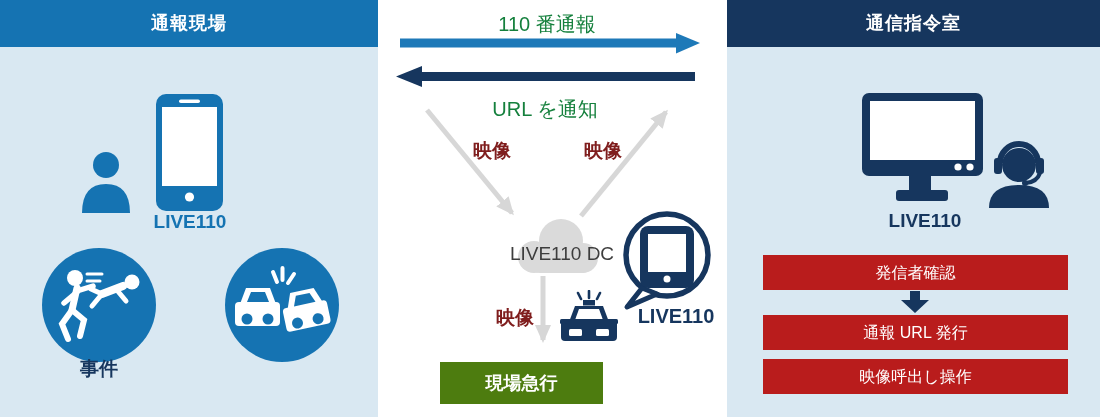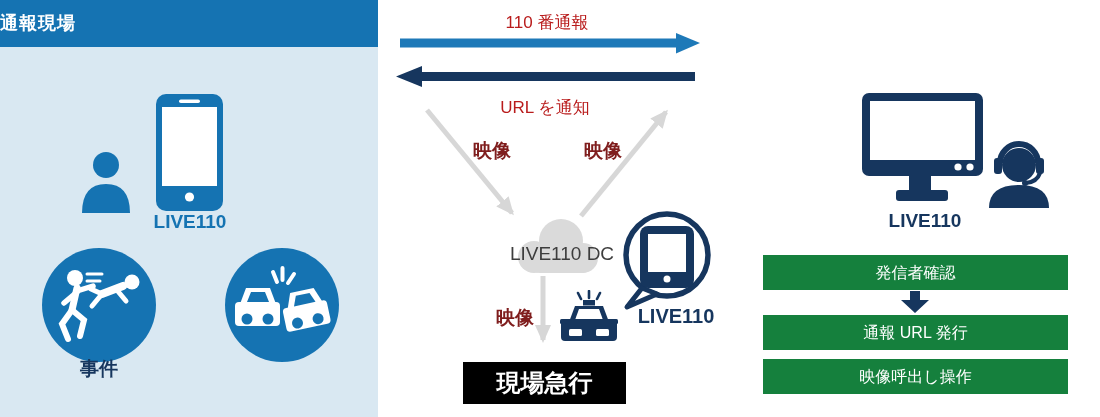--- a/index.html
+++ b/index.html
@@ -4,36 +4,36 @@
 <style>
   html,body{margin:0;padding:0;background:#fff;}
   #stage{
     position:relative;width:1100px;height:417px;overflow:hidden;background:#ffffff;
     font-family:"Liberation Sans","DejaVu Sans",sans-serif;
   }
   .abs{position:absolute;}
   .panel{position:absolute;top:0;height:417px;background:#d9e8f2;}
   .panel-header{
     position:absolute;top:0;left:0;width:100%;height:47px;line-height:47px;
-    color:#fff;font-size:18px;font-weight:bold;text-align:left;letter-spacing:1px;
+    color:#fff;font-size:18px;font-weight:bold;text-align:center;letter-spacing:1px;
   }
   .hdr-blue{background:#1573b2;}
   .hdr-navy{background:#16365e;}
   .lbl{position:absolute;text-align:center;white-space:nowrap;}
-  .lbl-dark{color:#b91c1c;font-size:17px;font-weight:500;}
+  .lbl-dark{color:#15803d;font-size:20px;font-weight:500;}
   .lbl-video{color:#7f1d1d;font-size:19px;font-weight:600;}
   .lbl-navy-bold{color:#16365e;font-weight:bold;}
   .lbl-blue-bold{color:#1573b2;font-weight:bold;}
   .cloud-lbl{color:#3d3d3d;font-size:19px;font-weight:500;}
   .dispatch-box{
-    position:absolute;left:463px;top:362px;width:163px;height:42px;background:#000000;
-    color:#fff;font-size:24px;font-weight:bold;text-align:center;line-height:42px;
+    position:absolute;left:440px;top:362px;width:163px;height:42px;background:#4d7c0f;
+    color:#fff;font-size:18px;font-weight:bold;text-align:center;line-height:42px;
   }
   .step-box{
-    position:absolute;left:763px;width:305px;height:35px;background:#15803d;
+    position:absolute;left:763px;width:305px;height:35px;background:#b91c1c;
     color:#fff;font-size:16px;font-weight:500;text-align:center;line-height:35px;
   }
   svg{display:block;}
 </style>
 </head>
 <body>
 
 <div id="stage">
 
   <div class="panel" style="left:0;width:378px;">
@@ -158,20 +158,23 @@
       <path d="M22 80 L7 99 L37 86 Z" fill="#fff" stroke="#16365e" stroke-width="5" stroke-linejoin="round"></path>
       <rect x="20" y="18" width="54" height="62" rx="8" fill="#16365e"></rect>
       <rect x="28" y="26" width="38" height="38" fill="#fff"></rect>
       <circle cx="47" cy="71" r="3.5" fill="#fff"></circle>
     </svg>
   </span>
   <div class="lbl lbl-navy-bold" style="left:633px;top:305px;width:86px;font-size:20px;">LIVE110</div>
 
   <div class="dispatch-box">現場急行</div>
 
+  <div class="panel" style="left:727px;width:373px;">
+    <div class="panel-header hdr-navy">通信指令室</div>
+  </div>
 
   <span class="abs" style="left:862px;top:93px;">
     <svg width="122" height="112" viewBox="0 0 122 112">
       <rect x="0" y="0" width="121" height="83" rx="7" fill="#16365e"></rect>
       <rect x="8" y="8" width="105" height="59" fill="#fff"></rect>
       <circle cx="96" cy="74" r="3.6" fill="#fff"></circle>
       <circle cx="108" cy="74" r="3.6" fill="#fff"></circle>
       <rect x="47" y="83" width="22" height="15" fill="#16365e"></rect>
       <rect x="34" y="97" width="52" height="11" rx="3" fill="#16365e"></rect>
     </svg>

